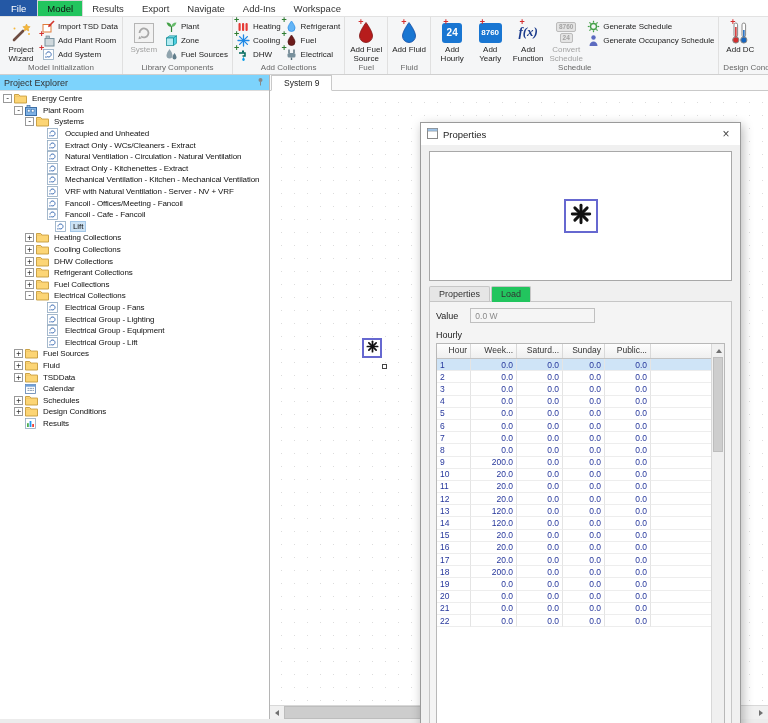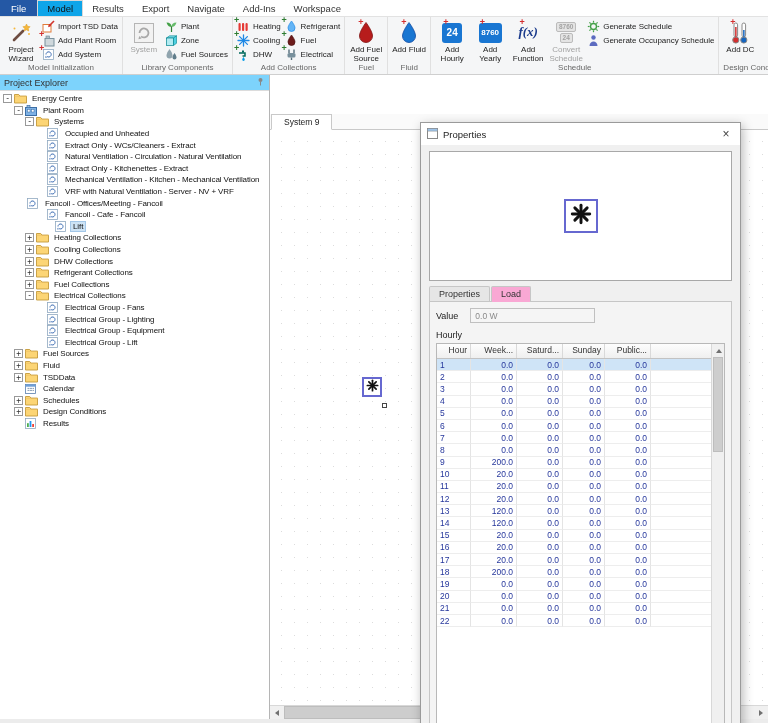--- a/index.html
+++ b/index.html
@@ -2,21 +2,21 @@
 <html><head>
 <meta charset="utf-8">
 <style>
 *{box-sizing:border-box;margin:0;padding:0;}
 body{width:768px;height:723px;overflow:hidden;position:relative;background:#ececec;font-family:"Liberation Sans",sans-serif;color:#222;}
 
 
 .menubar{display:flex;align-items:stretch;height:17px;background:#fff;border-bottom:1px solid #e2e2e2;}
 .mtab{display:flex;align-items:center;padding:0 9px;font-size:9.5px;color:#333;cursor:default;}
 .mtab.file{background:#2458a5;color:#fff;padding:0 11px;}
-.mtab.active{background:#0ea5e9;border:1px solid #d8d8d8;border-bottom:none;color:#111;}
+.mtab.active{background:#22c55e;border:1px solid #d8d8d8;border-bottom:none;color:#111;}
 
 
 .ribbon{display:flex;height:58px;background:#f5f6f7;border-bottom:1px solid #cfcfcf;overflow:hidden;}
 .rgroup{display:flex;flex-direction:column;border-right:1px solid #e0e0e0;padding:2px 2px 0;flex:none;}
 .rgroup-content{flex:1;display:flex;align-items:flex-start;}
 .rgroup-label{font-size:8px;color:#666;text-align:center;white-space:nowrap;padding:0 2px 2px;}
 .bigbtn{width:38px;display:flex;flex-direction:column;align-items:center;text-align:center;font-size:8px;line-height:1.15;color:#222;padding-top:1px;flex:none;}
 .bigbtn .ric{height:25px;display:flex;align-items:center;justify-content:center;position:relative;}
 .smallcol{display:flex;flex-direction:column;}
 .smallbtn{display:flex;align-items:center;gap:3px;height:14px;font-size:8px;color:#222;padding:0 2px;white-space:nowrap;}
@@ -39,21 +39,21 @@
 .explorer-title{height:16px;flex:none;background:#7dd3fc;border-bottom:1px solid #dcdcdc;display:flex;align-items:center;justify-content:space-between;padding:0 4px;font-size:9px;color:#333;}
 .tree{flex:1;overflow:hidden;padding-top:2px;}
 .tree-row{display:flex;align-items:center;height:11.6px;font-size:8px;letter-spacing:-0.1px;white-space:nowrap;color:#111;overflow:hidden;}
 .expander{width:9px;height:9px;flex:none;border:1px solid #999;background:#fff;color:#333;font-size:8px;line-height:7px;text-align:center;margin-right:2px;font-family:"DejaVu Sans Mono",monospace;}
 .exp-spacer{width:11px;flex:none;}
 .tree-icon{width:14px;height:12px;flex:none;margin-right:2px;display:inline-flex;align-items:center;}
 .tree-label{padding:0 2px;}
 .tree-row.selected .tree-label{background:#cde3f5;outline:1px solid #a3c7e8;}
 
 .canvas-wrap{flex:1;display:flex;flex-direction:column;min-width:0;}
-.doc-tabs{height:16px;flex:none;background:#fafafa;border-bottom:1px solid #c9c9c9;display:flex;align-items:flex-end;padding-left:1px;margin-top:39px;}
+.doc-tabs{height:16px;flex:none;background:#fafafa;border-bottom:1px solid #c9c9c9;display:flex;align-items:flex-end;padding-left:1px;}
 .doc-tab{font-size:8.5px;padding:2px 12px;background:#fff;border:1px solid #c9c9c9;border-bottom:1px solid #fff;margin-bottom:-1px;color:#222;}
 .canvas{flex:1;position:relative;background:#fff;background-image:radial-gradient(#dcdcdc 0.7px,transparent 0.8px);background-size:13px 13px;background-position:5px 5px;overflow:hidden;}
 .component{position:absolute;left:92px;top:247px;width:20px;height:20px;background:#fff;border:2px solid #6668d0;display:flex;align-items:center;justify-content:center;}
 .sel-handle{position:absolute;left:112px;top:273px;width:5px;height:5px;background:#fff;border:1px solid #444;}
 .hscroll{height:14px;flex:none;background:#f0f0f0;border-top:1px solid #d8d8d8;display:flex;align-items:stretch;}
 .sbtn{width:14px;flex:none;display:flex;align-items:center;justify-content:center;}
 .tri{width:0;height:0;}
 .tri.left{border-top:3.5px solid transparent;border-bottom:3.5px solid transparent;border-right:4.5px solid #707070;}
 .tri.right{border-top:3.5px solid transparent;border-bottom:3.5px solid transparent;border-left:4.5px solid #707070;}
 .tri.up{border-left:3.5px solid transparent;border-right:3.5px solid transparent;border-bottom:4.5px solid #707070;}
@@ -61,21 +61,21 @@
 .hthumb{width:205px;background:#cdcdcd;border:1px solid #bdbdbd;}
 
 
 .dialog{position:absolute;left:420px;top:122px;width:321px;height:676px;background:#f0f0f0;border:1px solid #9a9a9a;box-shadow:2px 3px 10px rgba(0,0,0,0.28);display:flex;flex-direction:column;z-index:10;}
 .dlg-title{height:22px;flex:none;background:#fff;display:flex;align-items:center;gap:5px;padding:0 0 0 6px;font-size:9.5px;color:#222;}
 .dlg-close{margin-left:auto;width:28px;height:100%;display:flex;align-items:center;justify-content:center;font-size:12px;color:#444;}
 .preview{flex:none;height:130px;margin:6px 8px 0;background:#fff;border:1px solid #a8a8a8;display:flex;align-items:center;justify-content:center;}
 .preview-comp{width:34px;height:34px;border:2px solid #6668d0;background:#fff;display:flex;align-items:center;justify-content:center;}
 .dlg-tabs{flex:none;display:flex;padding:5px 8px 0;gap:1px;}
 .dlg-tab{font-size:9px;padding:2px 9px;background:#e6e6e6;border:1px solid #c6c6c6;border-bottom:none;border-radius:2px 2px 0 0;color:#333;position:relative;}
-.dlg-tab.active{background:#f9a8d4;z-index:2;margin-bottom:-1px;padding-bottom:3px;}
+.dlg-tab.active{background:#22c55e;z-index:2;margin-bottom:-1px;padding-bottom:3px;}
 .tab-page{flex:1;margin:0 8px;border:1px solid #c6c6c6;background:#f4f4f4;padding:6px 6px 4px;display:flex;flex-direction:column;min-height:0;}
 .value-row{flex:none;display:flex;align-items:center;gap:12px;font-size:9px;color:#222;}
 .value-input{width:125px;height:15px;border:1px solid #c0c0c0;background:#f5f5f5;color:#8a8a8a;font-size:8.5px;display:flex;align-items:center;padding:0 4px;}
 .hourly-label{flex:none;font-size:9px;margin:7px 0 3px;color:#222;}
 .grid-outer{flex:1;display:flex;border:1px solid #b8b8b8;min-height:0;background:#fff;}
 .grid{flex:1;display:flex;flex-direction:column;min-width:0;overflow:hidden;text-align:right;}
 .grid-head{flex:none;display:flex;height:15px;background:linear-gradient(#fdfdfd,#efefef);border-bottom:1px solid #c2c2c2;}
 .hcell{flex:none;font-size:8.5px;color:#333;padding:1px 3px;border-right:1px solid #d9d9d9;overflow:hidden;white-space:nowrap;}
 .hcell.fill{flex:1;border-right:none;}
 .grid-body{flex:1;overflow:hidden;}
@@ -498,21 +498,21 @@
           <span class="exp-spacer"></span>
           <span class="tree-icon">
             <svg width="11" height="11" viewBox="0 0 11 11">
               <rect x="0.5" y="0.5" width="10" height="10" fill="#fff" stroke="#8fa8c0" stroke-width="0.8"></rect>
               <path d="M3 5.5 a2.5 2.5 0 1 1 0.8 1.8" fill="none" stroke="#3f6fb5" stroke-width="1"></path>
               <path d="M3.9 8.3 l-1.7 0.3 0.5-1.8z" fill="#3f6fb5"></path>
             </svg>
           </span>
           <span class="tree-label">VRF with Natural Ventilation - Server - NV + VRF</span>
         </div>
-        <div class="tree-row" style="padding-left: 16px; text-align: center;">
+        <div class="tree-row" style="padding-left: 36px; text-align: center;">
           <span class="exp-spacer"></span>
           <span class="tree-icon">
             <svg width="11" height="11" viewBox="0 0 11 11">
               <rect x="0.5" y="0.5" width="10" height="10" fill="#fff" stroke="#8fa8c0" stroke-width="0.8"></rect>
               <path d="M3 5.5 a2.5 2.5 0 1 1 0.8 1.8" fill="none" stroke="#3f6fb5" stroke-width="1"></path>
               <path d="M3.9 8.3 l-1.7 0.3 0.5-1.8z" fill="#3f6fb5"></path>
             </svg>
           </span>
           <span class="tree-label">Fancoil - Offices/Meeting - Fancoil</span>
         </div>

